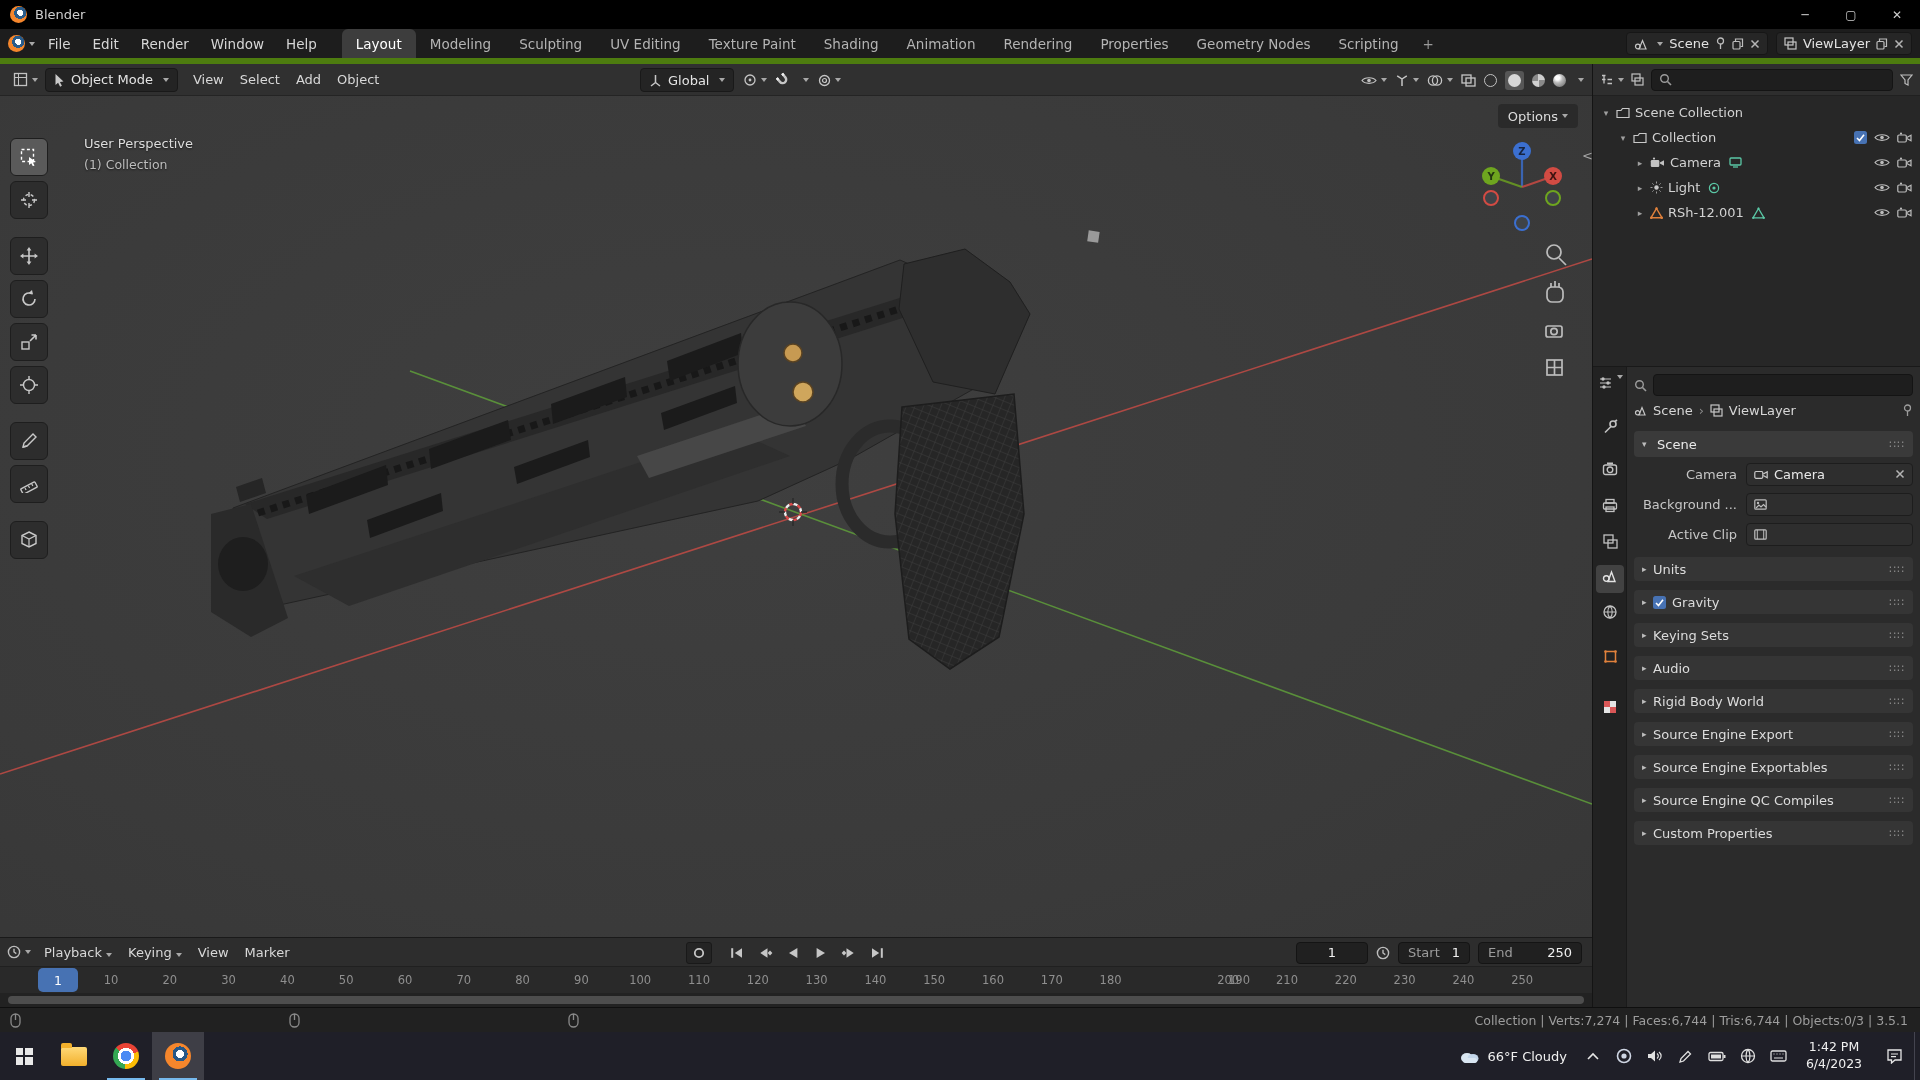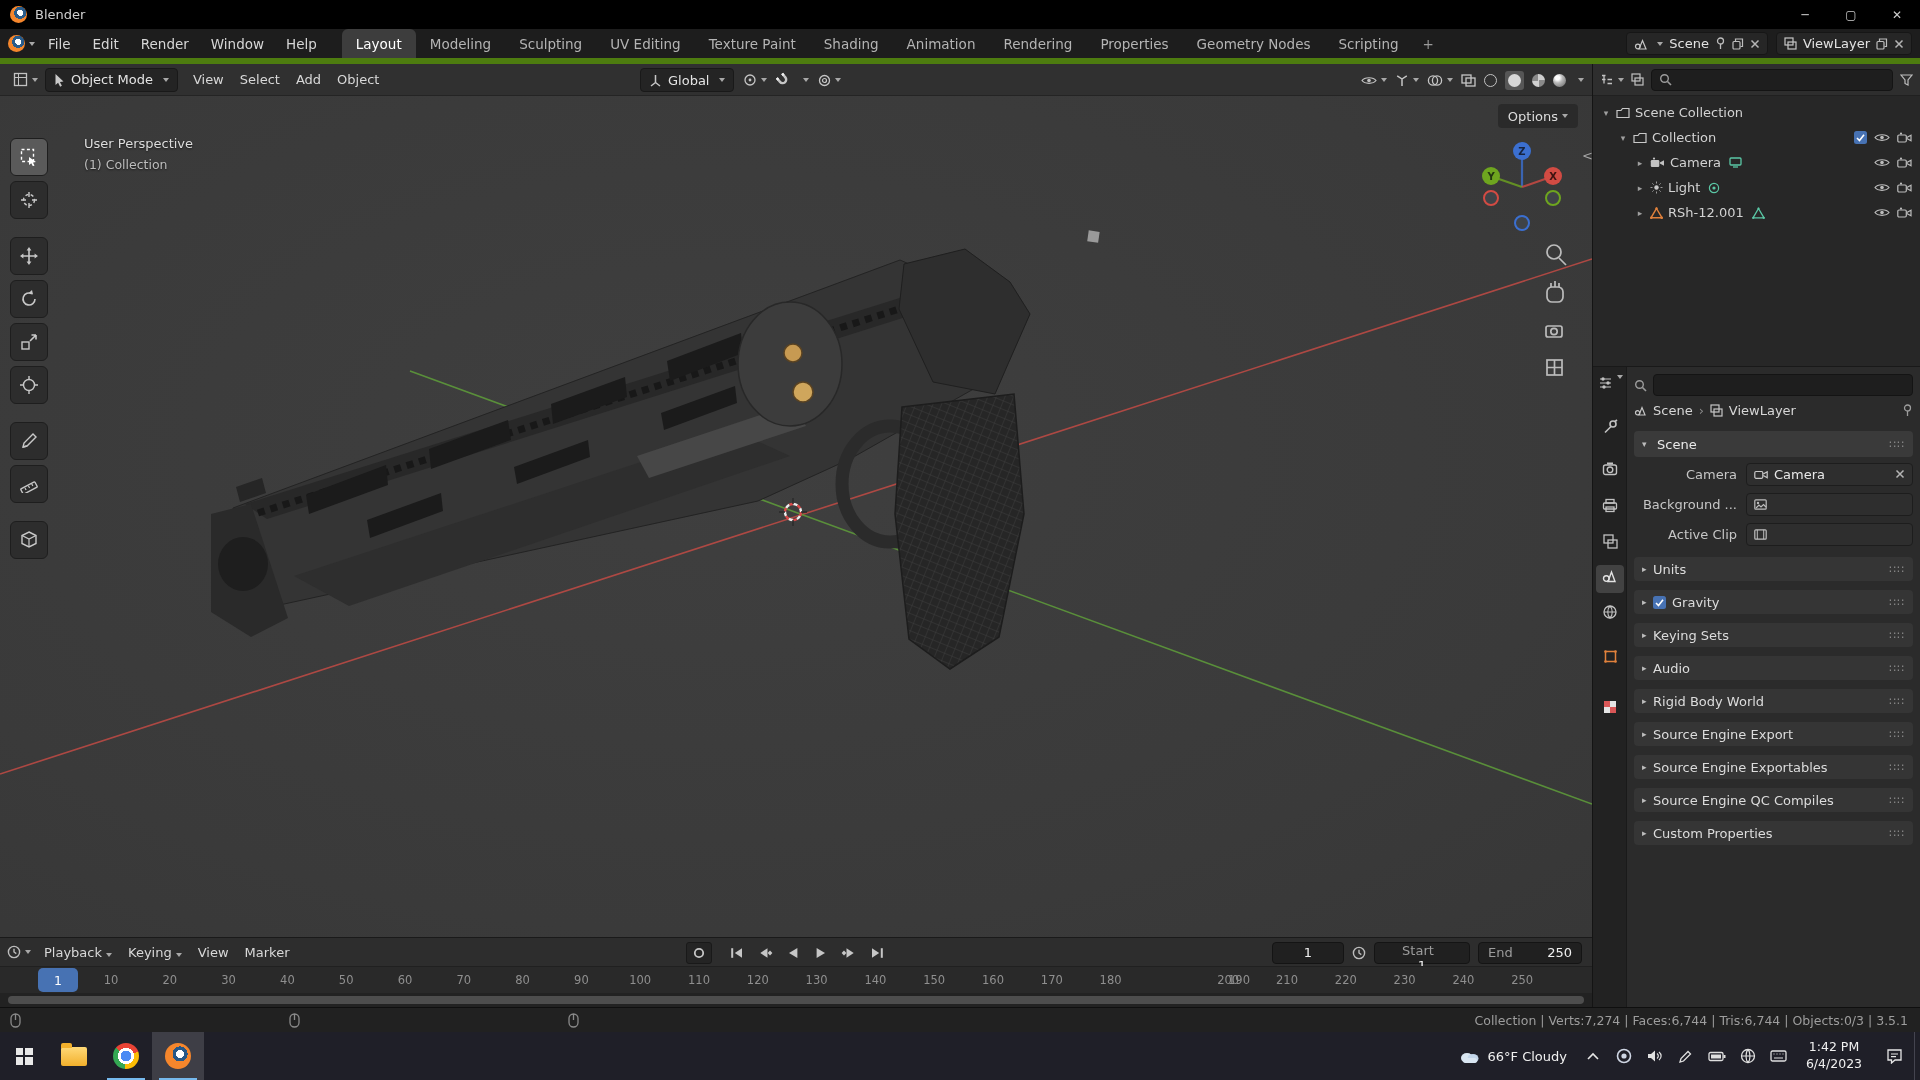--- a/index.html
+++ b/index.html
@@ -519,21 +519,21 @@
       <div id="tl-right">
         <div class="tl-field" style="width:72px;justify-content:center;">
             <span>1</span>
           </div>
         <span class="tb-ico">
             <svg width="14" height="14">
               <circle cx="7" cy="7" r="5.6" fill="none" stroke="#bdbdbd" stroke-width="1.4"></circle>
               <path d="M7 3.8V7l2.3 1.6" stroke="#bdbdbd" stroke-width="1.4" fill="none"></path>
             </svg>
           </span>
-        <div class="tl-field" style="width:96px;flex-direction:column;">
+        <div class="tl-field" style="width:72px;">
             <span class="lbl">Start</span>
             <span class="flex1"></span>
             <span>1</span>
           </div>
         <div class="tl-field" style="width:104px;">
             <span class="lbl">End</span>
             <span class="flex1"></span>
             <span>250</span>
           </div>
       </div>

